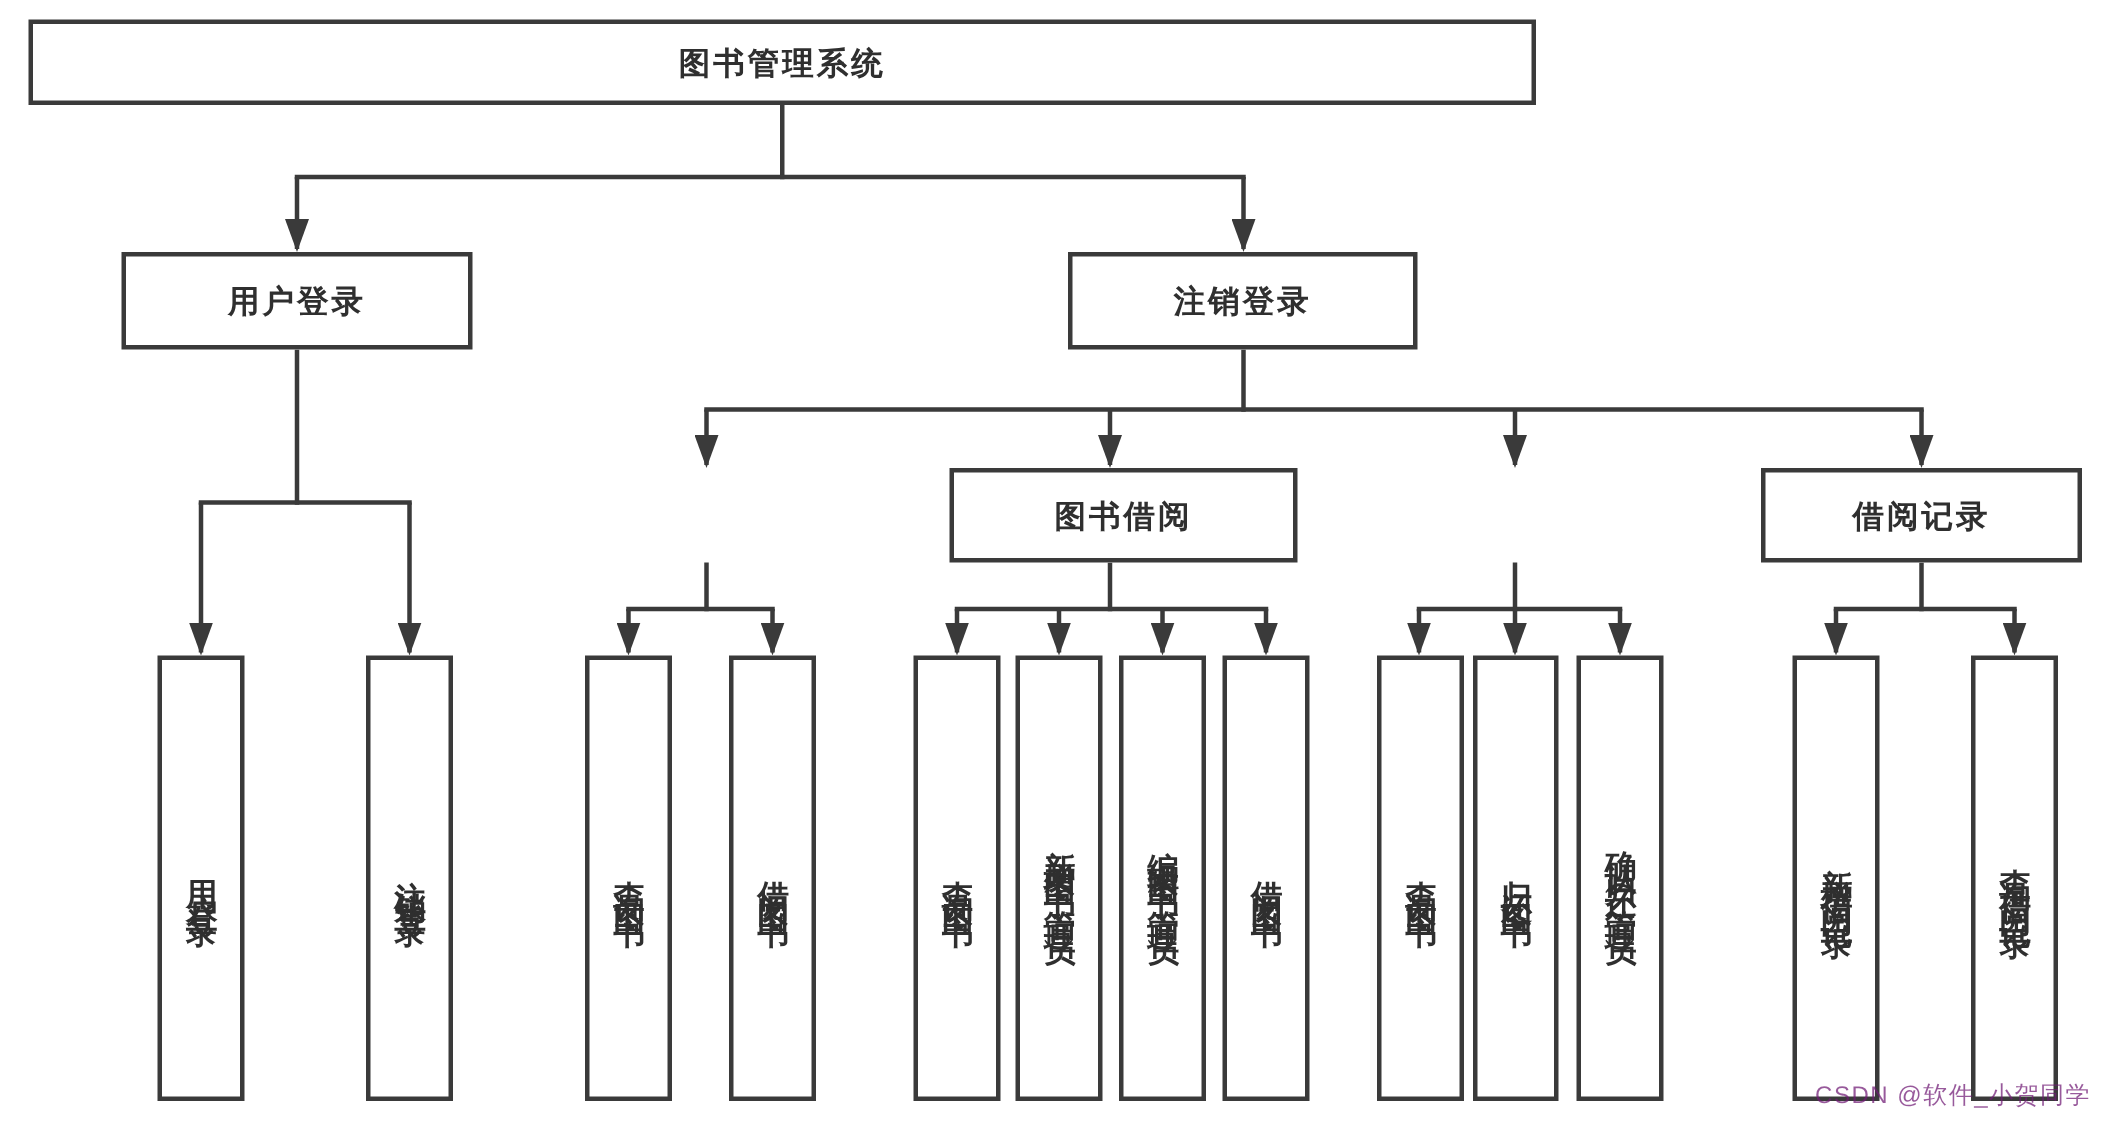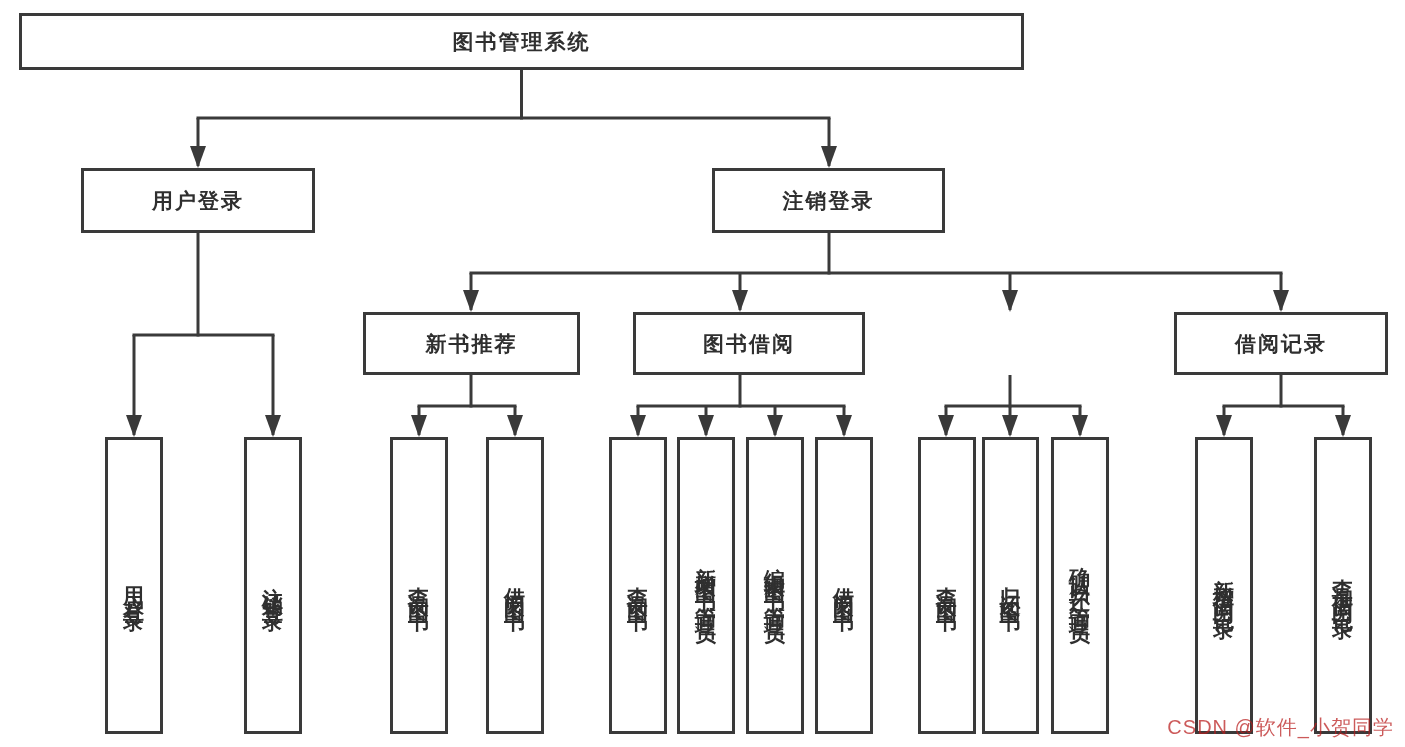--- a/index.html
+++ b/index.html
@@ -13,21 +13,21 @@
     border:3px solid #3a3a3a;z-index:1;
     display:flex;align-items:center;justify-content:center;font-weight:bold;
   }
   .hlabel{font-size:21px;letter-spacing:2px;white-space:nowrap;}
   .leaf{
     writing-mode:vertical-rl;
     font-size:21px;letter-spacing:8px;line-height:1;
   }
   #watermark{
     position:absolute;right:11px;bottom:6px;z-index:2;
-    font-size:20px;letter-spacing:1px;color:#b91c1c;opacity:0.72;white-space:nowrap;
+    font-size:16px;letter-spacing:1px;color:#701a75;opacity:0.72;white-space:nowrap;
   }
 </style>
 </head>
 <body>
 
 <div id="stage">
 
   <svg id="wires" width="1405" height="747" viewBox="0 0 1405 747">
     <defs>
       <marker id="arw" markerUnits="userSpaceOnUse" markerWidth="22" markerHeight="16" refX="20" refY="8" orient="auto">
@@ -76,21 +76,20 @@
       <line x1="1224" y1="406" x2="1224" y2="435" marker-end="url(#arw)"></line>
       <line x1="1343" y1="406" x2="1343" y2="435" marker-end="url(#arw)"></line>
     </g>
   </svg>
 
   <div class="box hlabel" style="left:19px;top:13px;width:1005px;height:57px;">图书管理系统</div>
 
   <div class="box hlabel" style="left:81px;top:168px;width:234px;height:65px;">用户登录</div>
   <div class="box hlabel" style="left:712px;top:168px;width:233px;height:65px;">注销登录</div>
 
-  <div class="box hlabel" style="left:363px;top:312px;width:217px;height:63px;">新书推荐</div>
   <div class="box hlabel" style="left:633px;top:312px;width:232px;height:63px;">图书借阅</div>
   <div class="box hlabel" style="left:1174px;top:312px;width:214px;height:63px;">借阅记录</div>
 
   <div class="box leaf" style="left:105px;top:437px;width:58px;height:297px;">用户登录</div>
   <div class="box leaf" style="left:244px;top:437px;width:58px;height:297px;">注销登录</div>
 
   <div class="box leaf" style="left:390px;top:437px;width:58px;height:297px;">查询图书</div>
   <div class="box leaf" style="left:486px;top:437px;width:58px;height:297px;">借阅图书</div>
 
   <div class="box leaf" style="left:609px;top:437px;width:58px;height:297px;">查询图书</div>

